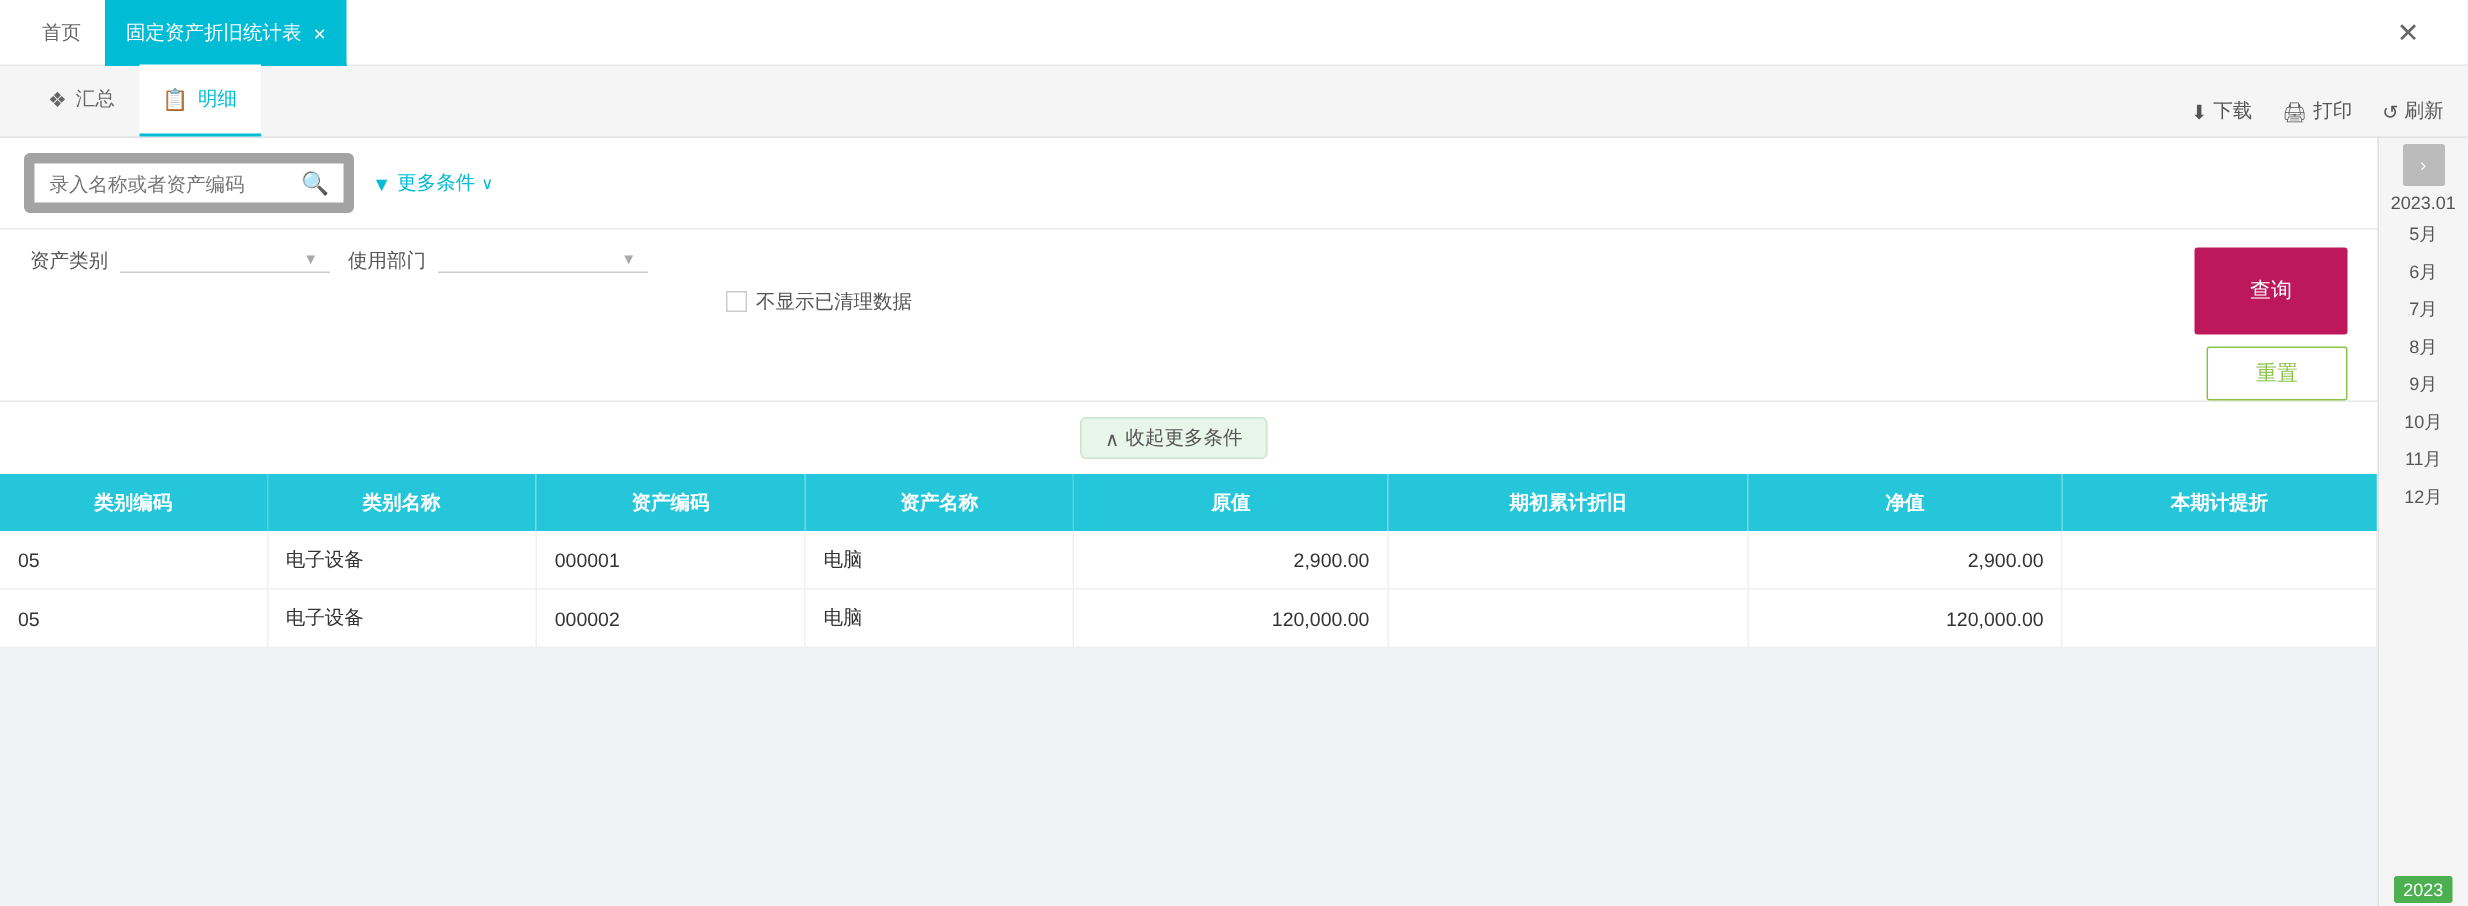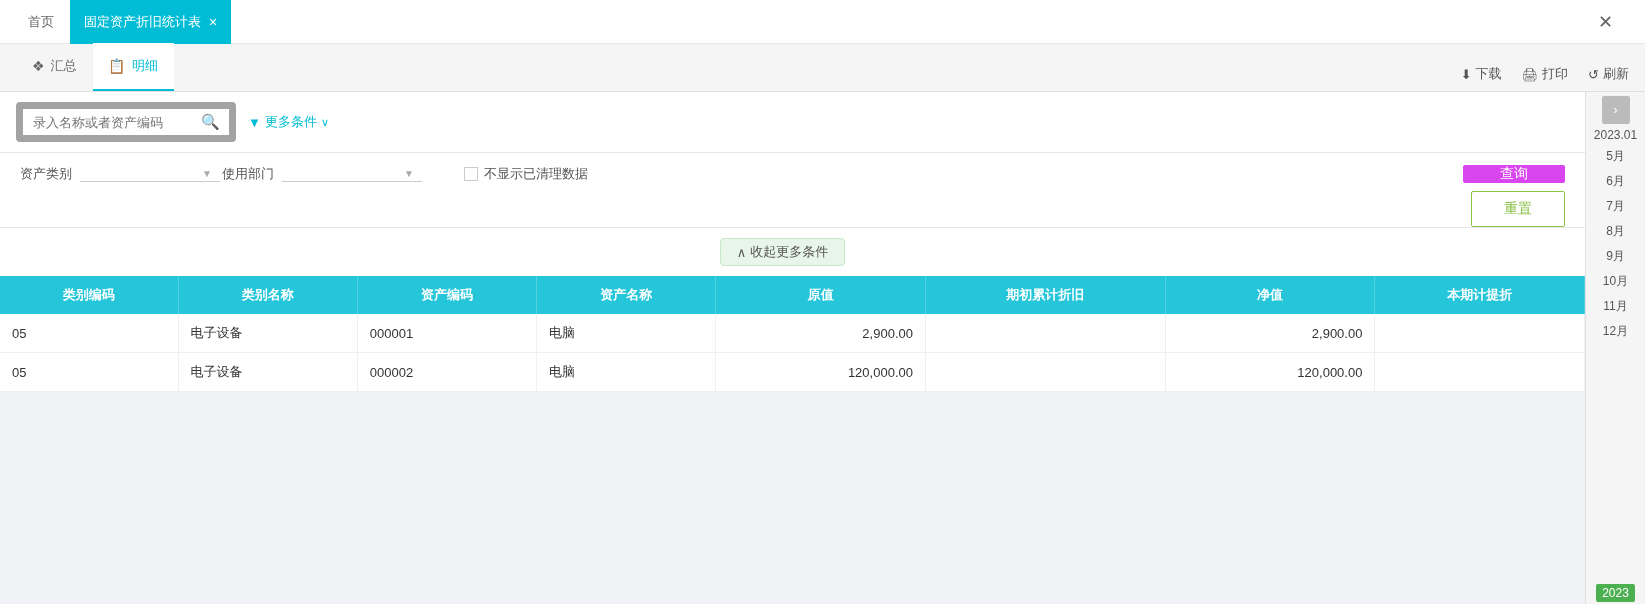--- a/index.html
+++ b/index.html
@@ -222,33 +222,34 @@
     .condition-select-arrow {
       color: #aaa;
       font-size: 10px;
     }
     .checkbox-item {
       display: flex;
       align-items: center;
       gap: 6px;
       color: #555;
       font-size: 13px;
+      margin-top: 27px;
     }
     .checkbox-box {
       width: 14px;
       height: 14px;
       border: 1px solid #ccc;
       background: #fff;
       display: inline-block;
     }
     .btn-query {
-      background: #d946ef;
+      background: #be185d;
       color: #fff;
       border: none;
-      padding: 0 32px;
+      padding: 20px 32px;
       font-size: 14px;
       border-radius: 2px;
       cursor: pointer;
     }
     .btn-reset {
       background: #fff;
       color: #8bc34a;
       border: 1px solid #8bc34a;
       padding: 8px 32px;
       font-size: 14px;
@@ -374,21 +375,21 @@
   <div class="date-month-item">6月</div>
   <div class="date-month-item">7月</div>
   <div class="date-month-item">8月</div>
   <div class="date-month-item">9月</div>
   <div class="date-month-item">10月</div>
   <div class="date-month-item">11月</div>
   <div class="date-month-item">12月</div>
   <div class="date-year-badge">2023</div>
 </div>
 
-<div style="background:#fff; padding:12px 20px 0 20px; border-bottom:1px solid #e8e8e8; display:flex; align-items:flex-start; gap:2px; flex-wrap:wrap; padding-right:80px;">
+<div style="background:#fff; padding:12px 20px 0 20px; border-bottom:1px solid #e8e8e8; display:flex; align-items:flex-start; gap:12px; flex-wrap:wrap; padding-right:80px;">
   <div class="condition-item">
     <span class="condition-label">资产类别</span>
     <div class="condition-select">
       <span class="condition-select-text"></span>
       <span class="condition-select-arrow">▼</span>
     </div>
   </div>
   <div class="condition-item" style="">
     <span class="condition-label">使用部门</span>
     <div class="condition-select">

